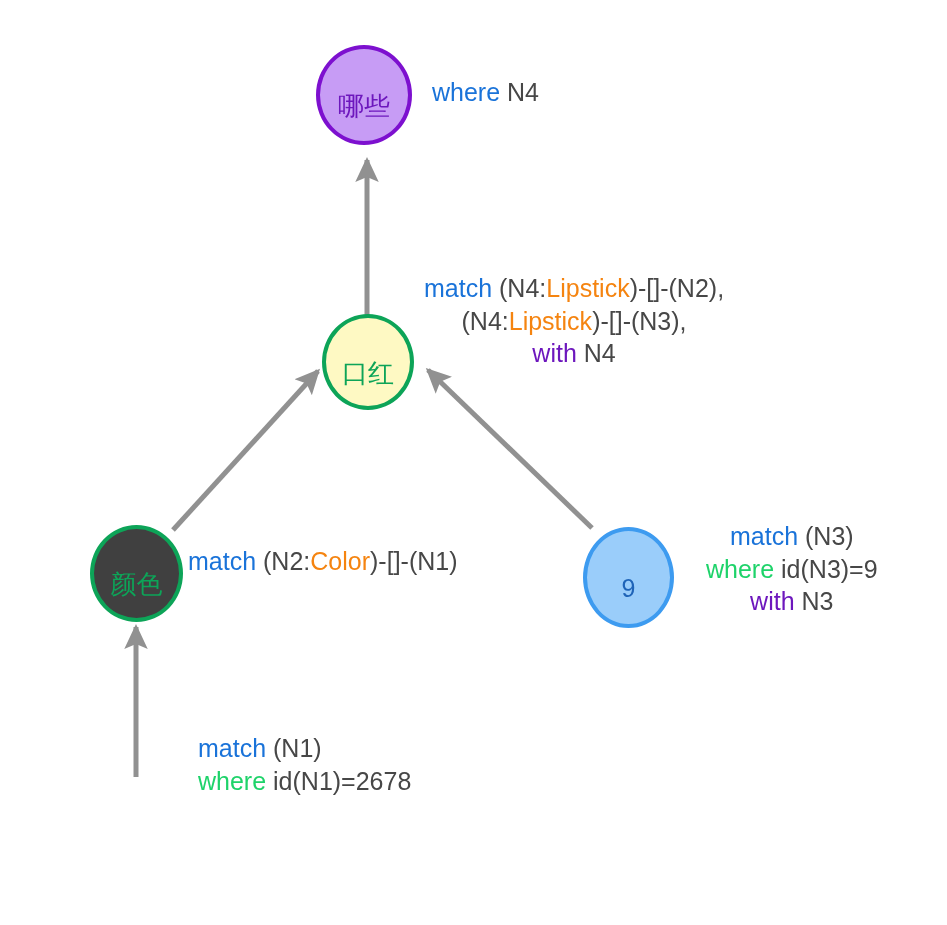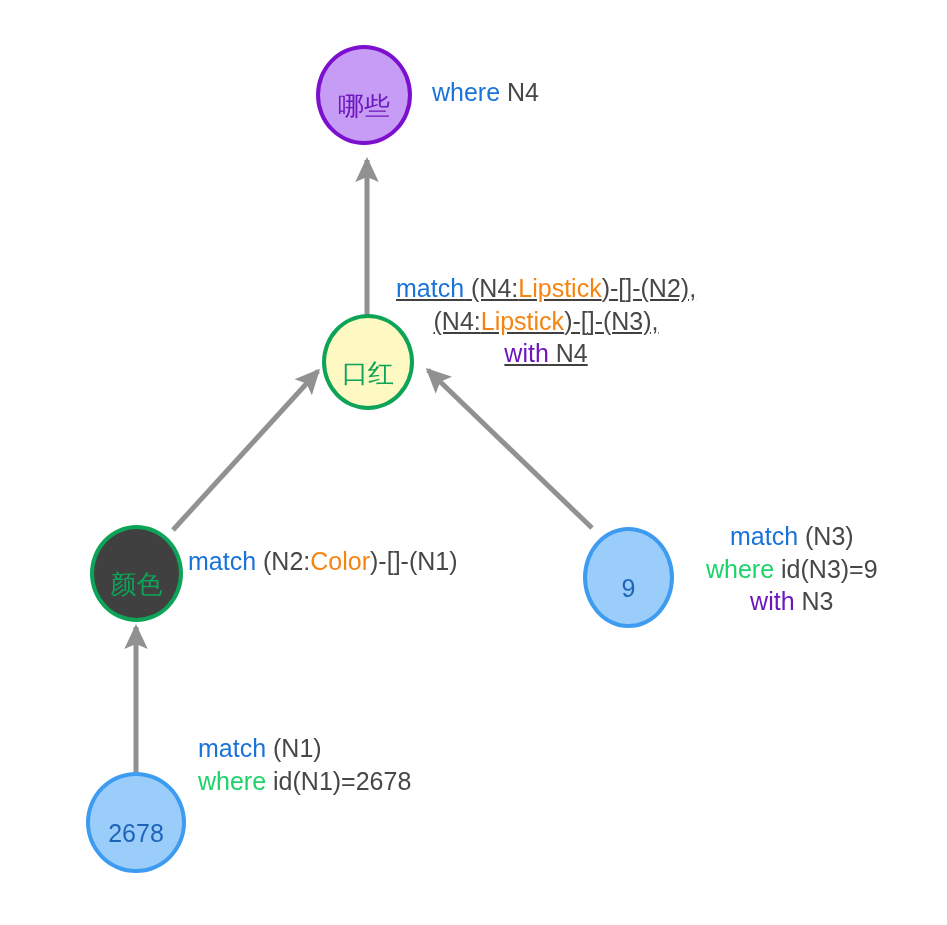--- a/index.html
+++ b/index.html
@@ -95,31 +95,26 @@
               font-size:26px;">
     <span class="node-label">颜色</span>
   </div>
 
   <div class="node" style="left:583px; top:527px; width:91px; height:101px;
               background:#9acdfa; border:4px solid #3d9bf0; color:#1f64b8;
               font-size:25px;">
     <span class="node-label">9</span>
   </div>
 
-  <div class="node" style="left:86px; top:772px; width:100px; height:101px;
-              background:#9acdfa; border:4px solid #3d9bf0; color:#1f64b8;
-              font-size:25px;">
-    <span class="node-label">2678</span>
-  </div>
 
   <div class="annotation" style="left:432px; top:76px; text-align:left;">
       <span class="ann-line"><span class="kw-return">where</span><span class="plain"> N4</span></span>
     </div>
 
-  <div class="annotation" style="left:396px; top:272px; text-align:center;text-decoration:underline;">
+  <div class="annotation" style="left:424px; top:272px; text-align:center;">
       <span class="ann-line"><span class="kw-match">match</span><span class="plain"> (N4:</span><span class="lbl-type">Lipstick</span><span class="plain">)-[]-(N2),</span></span>
       <span class="ann-line"><span class="plain">(N4:</span><span class="lbl-type">Lipstick</span><span class="plain">)-[]-(N3),</span></span>
       <span class="ann-line"><span class="kw-with">with</span><span class="plain"> N4</span></span>
     </div>
 
   <div class="annotation" style="left:188px; top:545px; text-align:center;">
       <span class="ann-line"><span class="kw-match">match</span><span class="plain"> (N2:</span><span class="lbl-type">Color</span><span class="plain">)-[]-(N1)</span></span>
     </div>
 
   <div class="annotation" style="left:706px; top:520px; text-align:center;">

